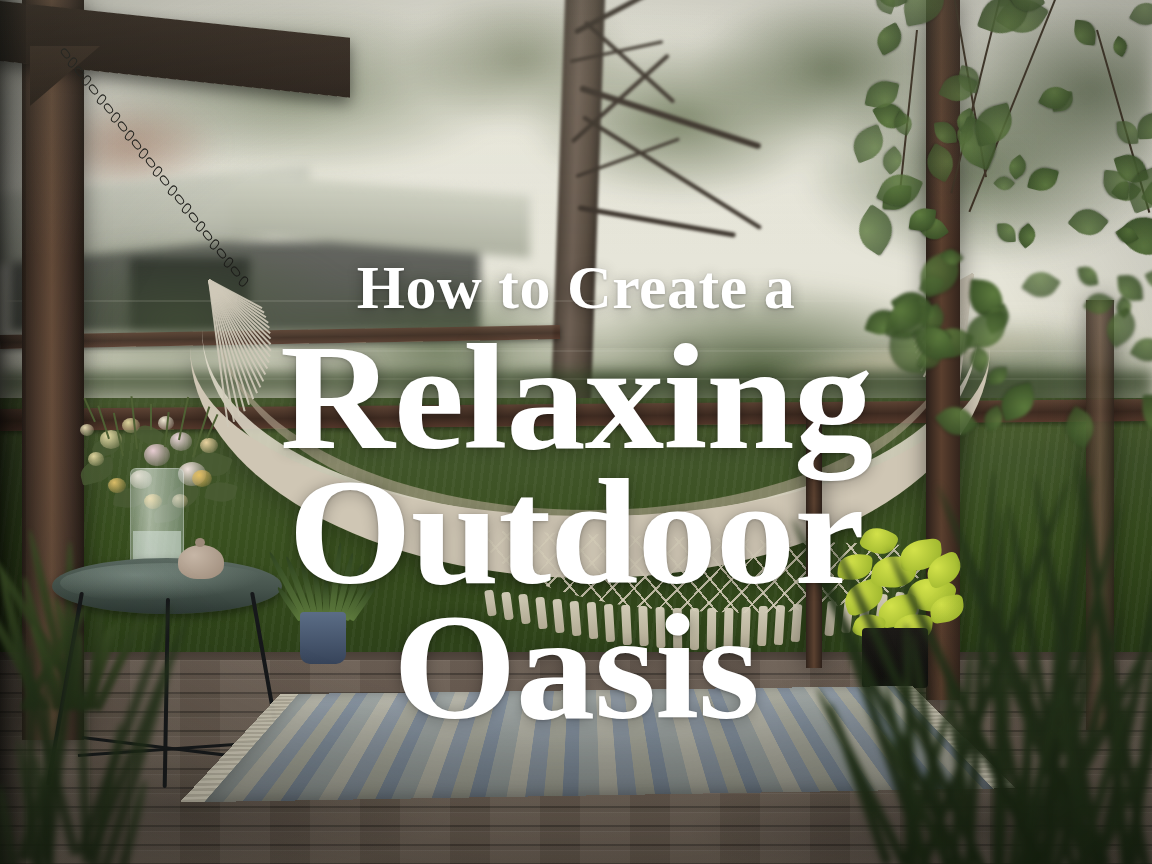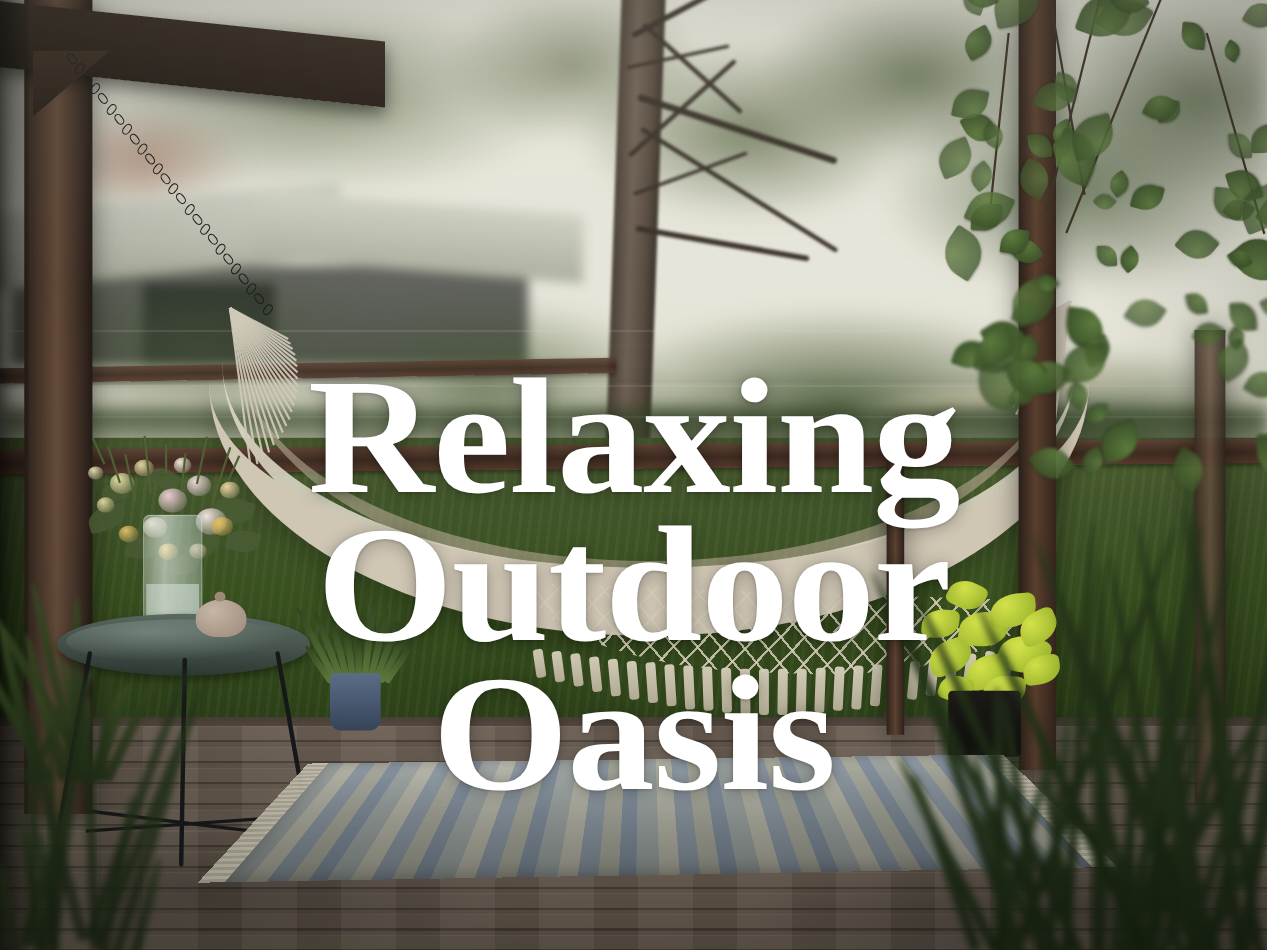--- a/index.html
+++ b/index.html
@@ -786,18 +786,19 @@
       <div class="gblade" style="left: 40.5309px; bottom: -8.24498px; height: 262.565px; transform: rotate(10.1316deg); opacity: 0.8;"></div>
       <div class="gblade" style="left: 92.1115px; bottom: -4.50682px; height: 223.297px; transform: rotate(-1.79655deg); opacity: 0.8;"></div>
       <div class="gblade" style="left: 86.0789px; bottom: 5.77456px; height: 265.347px; transform: rotate(20.0201deg); opacity: 0.8;"></div>
       <div class="gblade" style="left: 25.8899px; bottom: 0.00655864px; height: 133.034px; transform: rotate(17.557deg); opacity: 0.8;"></div>
       <div class="gblade" style="left: 127.594px; bottom: -8.84787px; height: 91.4213px; transform: rotate(14.2708deg); opacity: 0.8;"></div>
     </div>
 
   <div class="layer" id="grade"></div>
 
   <div id="titleblock">
+    <div class="tline" id="line1">How to Create a</div>
     <div class="tline" id="line2">Relaxing</div>
     <div class="tline" id="line3">Outdoor</div>
     <div class="tline" id="line4">Oasis</div>
   </div>
 
 </div>
 
 </body></html>

